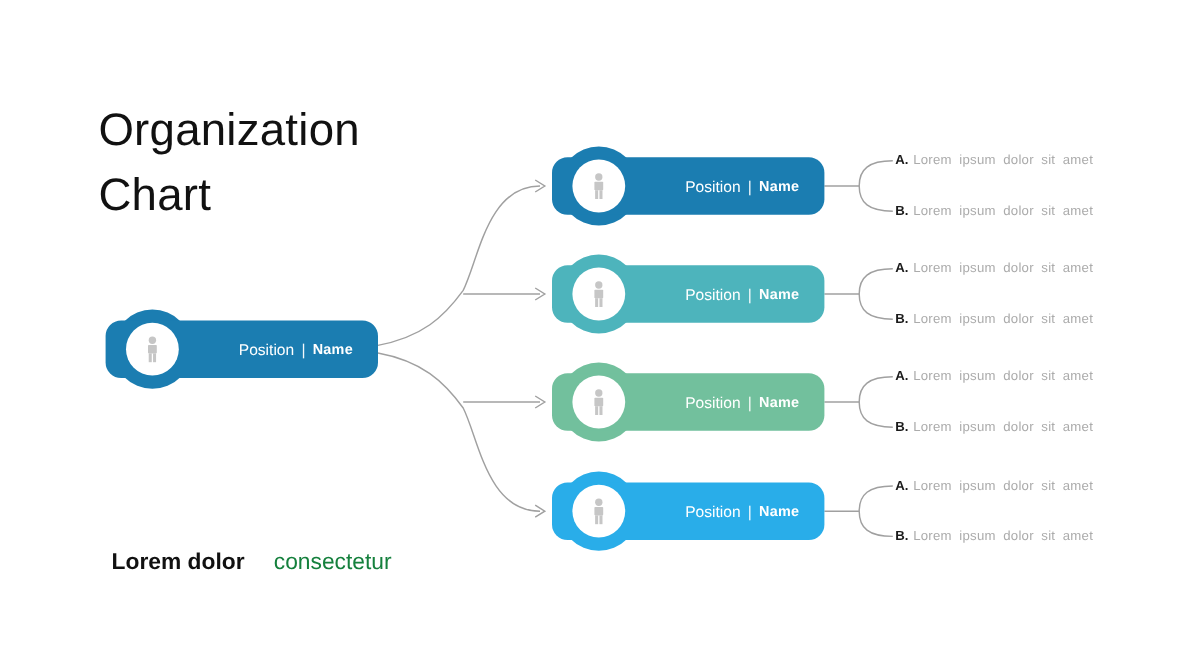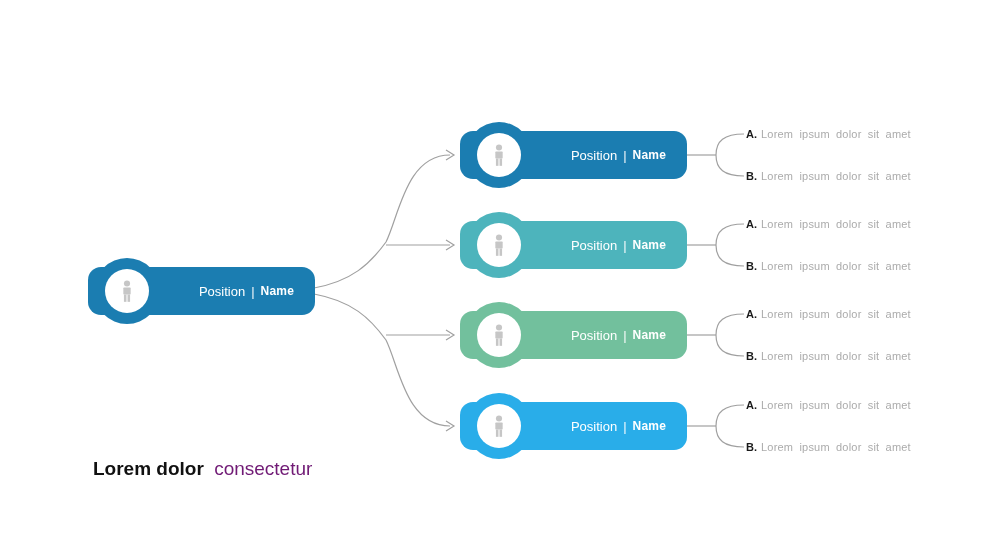--- a/index.html
+++ b/index.html
@@ -41,21 +41,21 @@
   
   .ab-row{
     position:absolute;left:746px;width:220px;height:16px;line-height:16px;
     font-size:11px;white-space:nowrap;
   }
   .ab-row .marker{font-weight:700;color:#1a1a1a;margin-right:4px;}
   .ab-row .lorem{color:#ababab;letter-spacing:.2px;word-spacing:3px;}
 
   .footer{position:absolute;left:93px;top:458px;font-size:19px;white-space:nowrap;}
   .footer .f-black{font-weight:700;color:#111;}
-  .footer .f-red{font-weight:400;color:#701a75;margin-left:5px;}
+  .footer .f-red{font-weight:400;color:#15803d;margin-left:19px;}
 </style>
 </head>
 <body>
 
 <div class="slide">
 
   <svg class="connectors" viewBox="0 0 988 556" xmlns="http://www.w3.org/2000/svg">
 
     <path d="M314 288 C352 281 370 264 386 242 C399 216 406 155 450 155"></path>
     <path d="M314 294 C352 301 370 318 386 340 C399 366 406 426 450 426"></path>
@@ -70,20 +70,21 @@
     <path d="M687 155 L716 155"></path>
     <path d="M744 134 C724 134 716 141 716 155 C716 169 724 176 744 176"></path>
     <path d="M687 245 L716 245"></path>
     <path d="M744 224 C724 224 716 231 716 245 C716 259 724 266 744 266"></path>
     <path d="M687 335 L716 335"></path>
     <path d="M744 314 C724 314 716 321 716 335 C716 349 724 356 744 356"></path>
     <path d="M687 426 L716 426"></path>
     <path d="M744 405 C724 405 716 412 716 426 C716 440 724 447 744 447"></path>
   </svg>
 
+  <h1 class="title">Organization Chart</h1>
 
   <div class="node root">
     <div class="badge" style="background-color: rgb(27, 125, 177);"></div>
     <div class="bar" style="background-color: rgb(27, 125, 177);"></div>
     <div class="photo">
       <svg width="16" height="27" viewBox="0 0 24 34" fill="currentColor">
         <circle cx="12" cy="5" r="4.6"></circle>
         <rect x="6.5" y="11" width="11" height="10.5" rx="1"></rect>
         <rect x="7.4" y="21.5" width="3.8" height="11"></rect>
         <rect x="12.8" y="21.5" width="3.8" height="11"></rect>

